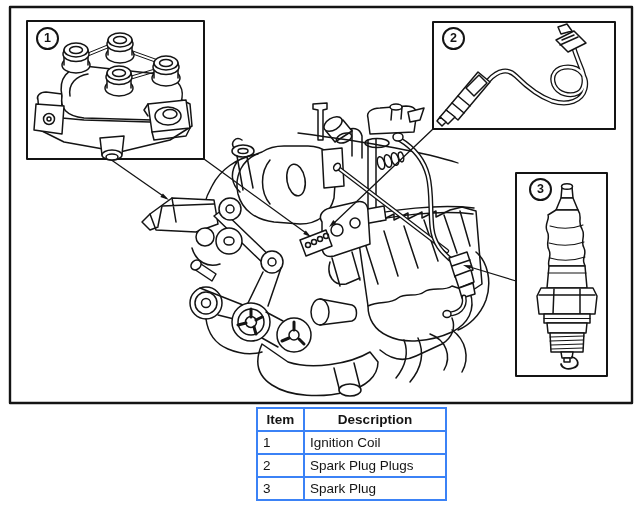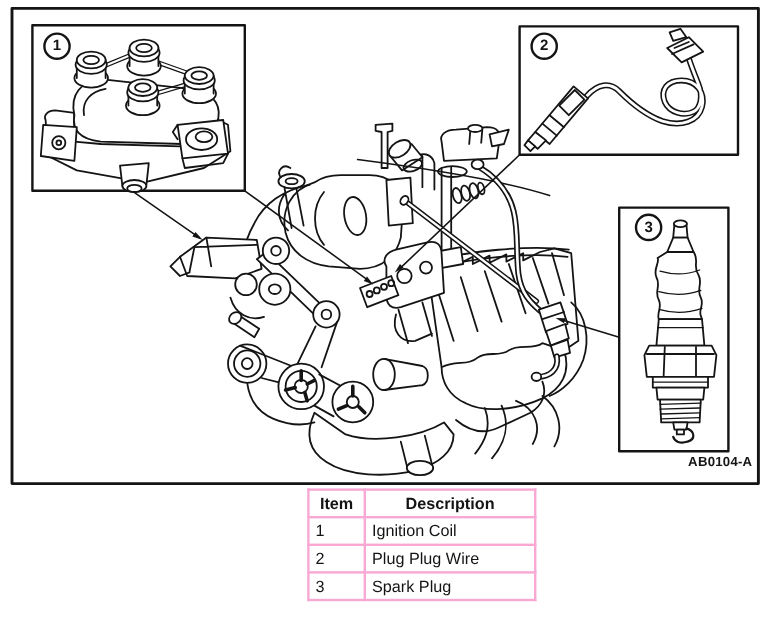--- a/index.html
+++ b/index.html
@@ -16,21 +16,21 @@
   .figure-code{
     position:absolute;left:450px;top:379px;width:177px;text-align:right;
     font-size:11px;font-weight:bold;letter-spacing:.2px;z-index:3;
   }
   table.ref-table{
     position:absolute;left:256px;top:407px;width:191px;z-index:3;
     border-collapse:collapse;background:#fff;
     font-size:13.5px;
   }
   table.ref-table th,table.ref-table td{
-    border:2px solid #f9a8d4;height:21px;padding:0;vertical-align:middle;
+    border:2px solid #3b82f6;height:21px;padding:0;vertical-align:middle;
   }
   table.ref-table th{font-weight:bold;text-align:center;}
   table.ref-table td{text-align:left;padding-left:5px;}
   table.ref-table .col-item{width:45px;}
   svg *{vector-effect:non-scaling-stroke;}
 </style>
 </head>
 <body>
 
 <div class="stage">
@@ -267,37 +267,36 @@
   <div class="callout" style="left:36px;top:27px;">
     <span>1</span>
   </div>
   <div class="callout" style="left:442px;top:27px;">
     <span>2</span>
   </div>
   <div class="callout" style="left:529px;top:178px;">
     <span>3</span>
   </div>
 
-  <div class="figure-code">AB0104-A</div>
 
   <table class="ref-table">
     <thead>
       <tr>
         <th class="col-item">Item</th>
         <th>Description</th>
       </tr>
     </thead>
     <tbody>
       <tr>
         <td>1</td>
         <td>Ignition Coil</td>
       </tr>
       <tr>
         <td>2</td>
-        <td>Plug Plug Wire</td>
+        <td>Spark Plug Plugs</td>
       </tr>
       <tr>
         <td>3</td>
         <td>Spark Plug</td>
       </tr>
     </tbody>
   </table>
 
 </div>
 

